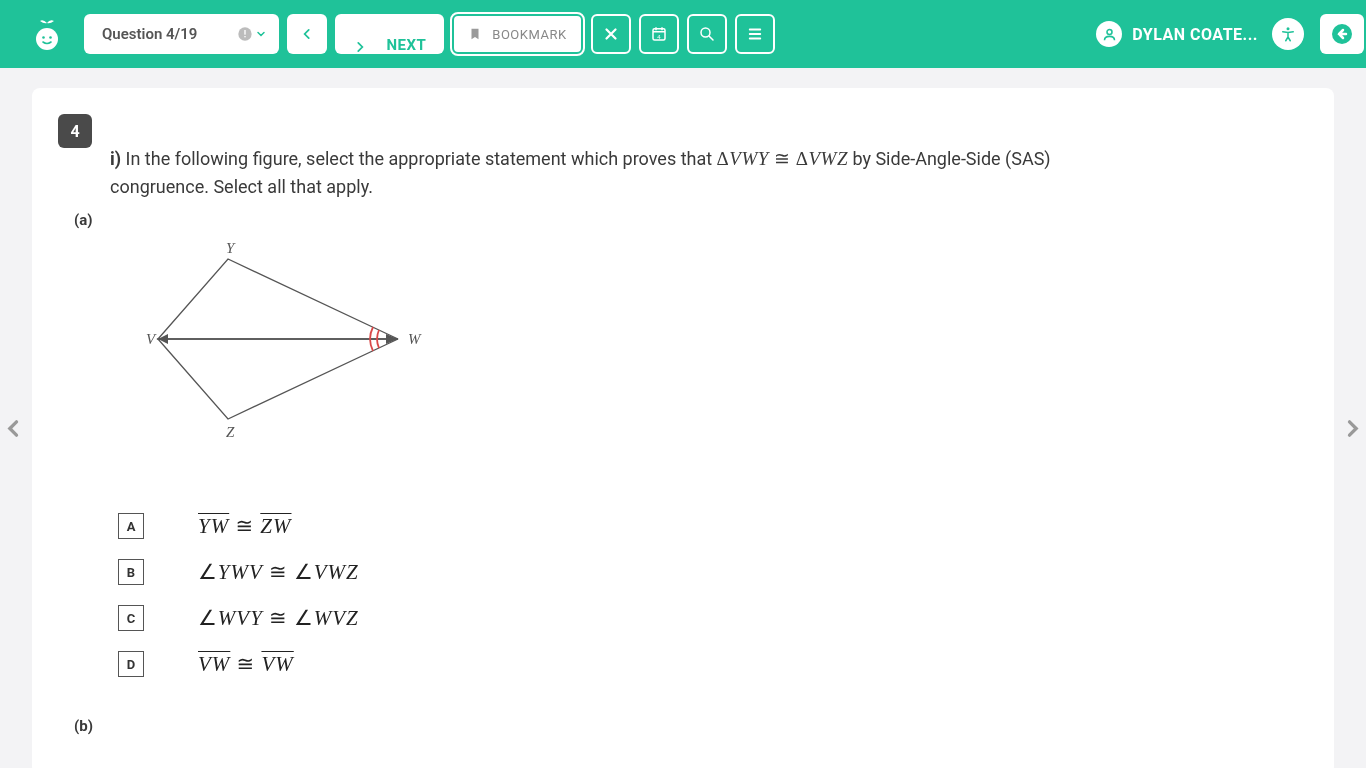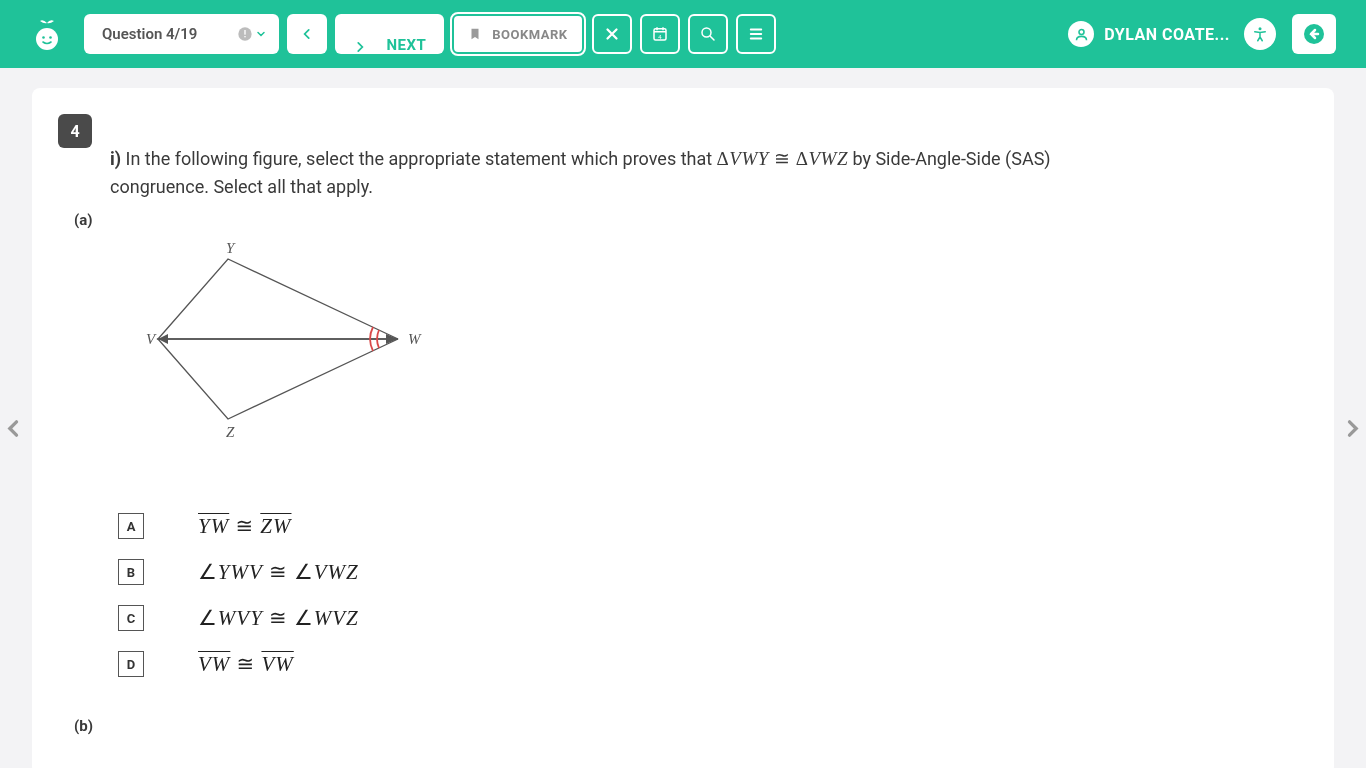--- a/index.html
+++ b/index.html
@@ -9,21 +9,21 @@
     color: #333;
     font-size: 15px;
   }
 
   
   .topbar {
     background: #1fc299;
     height: 68px;
     display: flex;
     align-items: center;
-    padding: 0 30px 0 30px;
+    padding: 0 2px 0 30px;
     gap: 8px;
   }
   .logo {
     width: 34px; height: 34px;
     margin-right: 12px;
     flex-shrink: 0;
   }
   .q-indicator {
     background: #fff;
     height: 40px;
@@ -63,21 +63,21 @@
   }
   .bookmark-btn {
     background: #fff;
     height: 40px;
     border: 2px solid #1fc299;
     outline: 2px solid #fff;
     border-radius: 6px;
     display: flex; align-items: center;
     padding: 0 14px;
     gap: 10px;
-    font-weight: 700;
+    font-weight: 400;
     color: #888;
     letter-spacing: 0.5px;
     cursor: pointer;
     font-size: 13px;
   }
   .icon-outline-btn {
     width: 40px; height: 40px;
     border: 2px solid #fff;
     border-radius: 6px;
     display: flex; align-items: center; justify-content: center;

